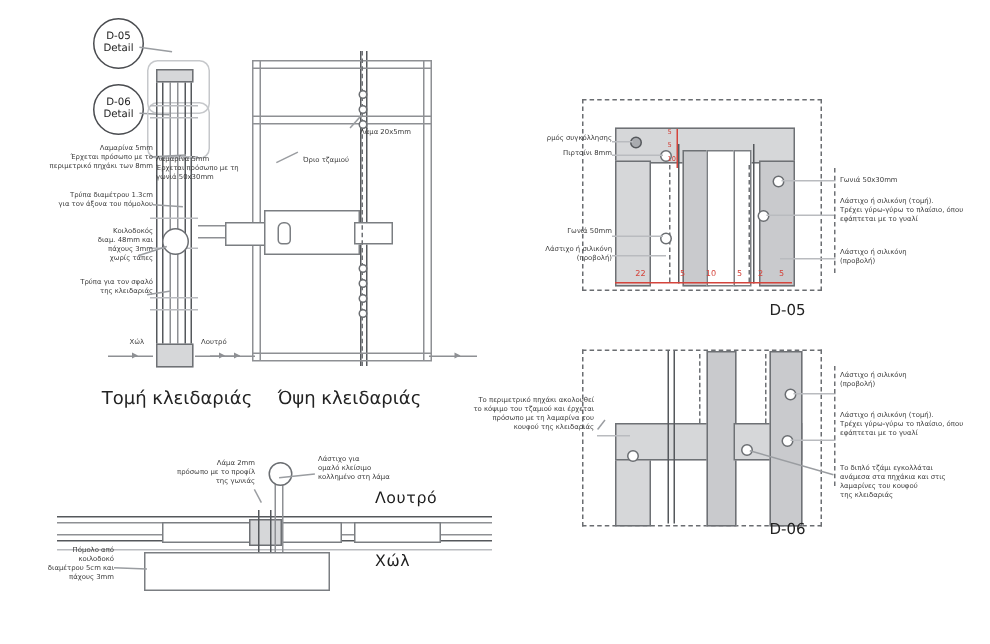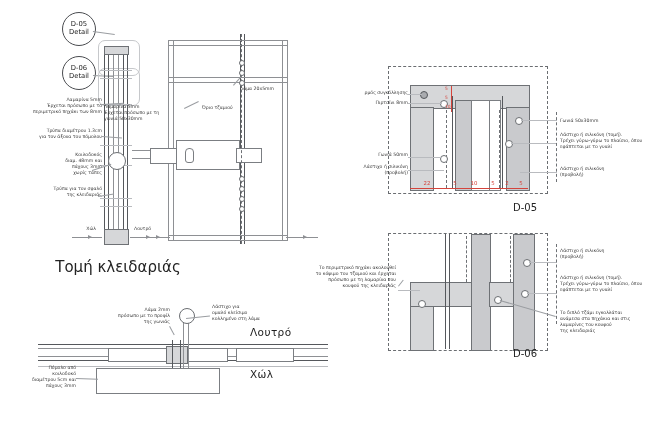--- a/index.html
+++ b/index.html
@@ -9,21 +9,21 @@
 
   
   .ln{position:absolute;background:#8e9094;}
   .lnh{height:1px;}
   .lnv{width:1px;}
   .ln-dk{background:#55585c;}
   .ln-lt{background:#b9bbbf;}
 
   .txt{position:absolute;white-space:pre;line-height:1.28;color:#3a3a3a;}
   .t5{font-size:4.6px;}
-  .cap{font-size:15px;color:#232323;}
+  .cap{font-size:12px;color:#232323;}
   .cap2{font-size:10px;color:#232323;}
   .ttl{font-size:10.5px;color:#1d1d1d;letter-spacing:.4px;}
   .dim{font-size:5.4px;color:#d4443c;}
   .dimv{font-size:4.4px;color:#d4443c;}
   .right{text-align:right;}
   .center{text-align:center;}
 
   .bub{position:absolute;border:1.1px solid #4a4c50;border-radius:50%;
        background:#fff;display:flex;flex-direction:column;align-items:center;
        justify-content:center;font-size:6.8px;color:#232323;line-height:1.12;}
@@ -149,20 +149,21 @@
   <div class="txt t5" style="left:240px;top:86px;width:62px;">Λάμα 20x5mm</div>
   <div class="txt t5" style="left:202px;top:105px;width:52px;">Όριο τζαμιού</div>
   <div class="lead" style="left:233px;top:85px;width:12px;transform:rotate(-48deg);"></div>
   <div class="lead" style="left:184px;top:108px;width:16px;transform:rotate(-26deg);"></div>
 
   <div class="ln lnh" style="left:140px;top:237px;width:30px;"></div>
   <div class="arrowR" style="left:156px;top:235px;"></div>
   <div class="ln lnh" style="left:286px;top:237px;width:32px;"></div>
   <div class="arrowR" style="left:303px;top:235px;"></div>
 
+  <div class="txt cap center" style="left:168px;top:258px;width:130px;">Όψη κλειδαριάς</div>
 
   <div class="ln lnh ln-dk" style="left:38px;top:344px;width:290px;"></div>
   <div class="ln lnh" style="left:38px;top:348px;width:290px;"></div>
   <div class="ln lnh" style="left:38px;top:356px;width:290px;"></div>
   <div class="ln lnh ln-dk" style="left:38px;top:360px;width:290px;"></div>
   <div class="ln lnh ln-lt" style="left:38px;top:366px;width:290px;"></div>
 
   <div class="white" style="left:108px;top:348px;width:58px;height:12px;"></div>
   <div class="white" style="left:186px;top:348px;width:40px;height:12px;"></div>
   <div class="white" style="left:236px;top:348px;width:56px;height:12px;"></div>

